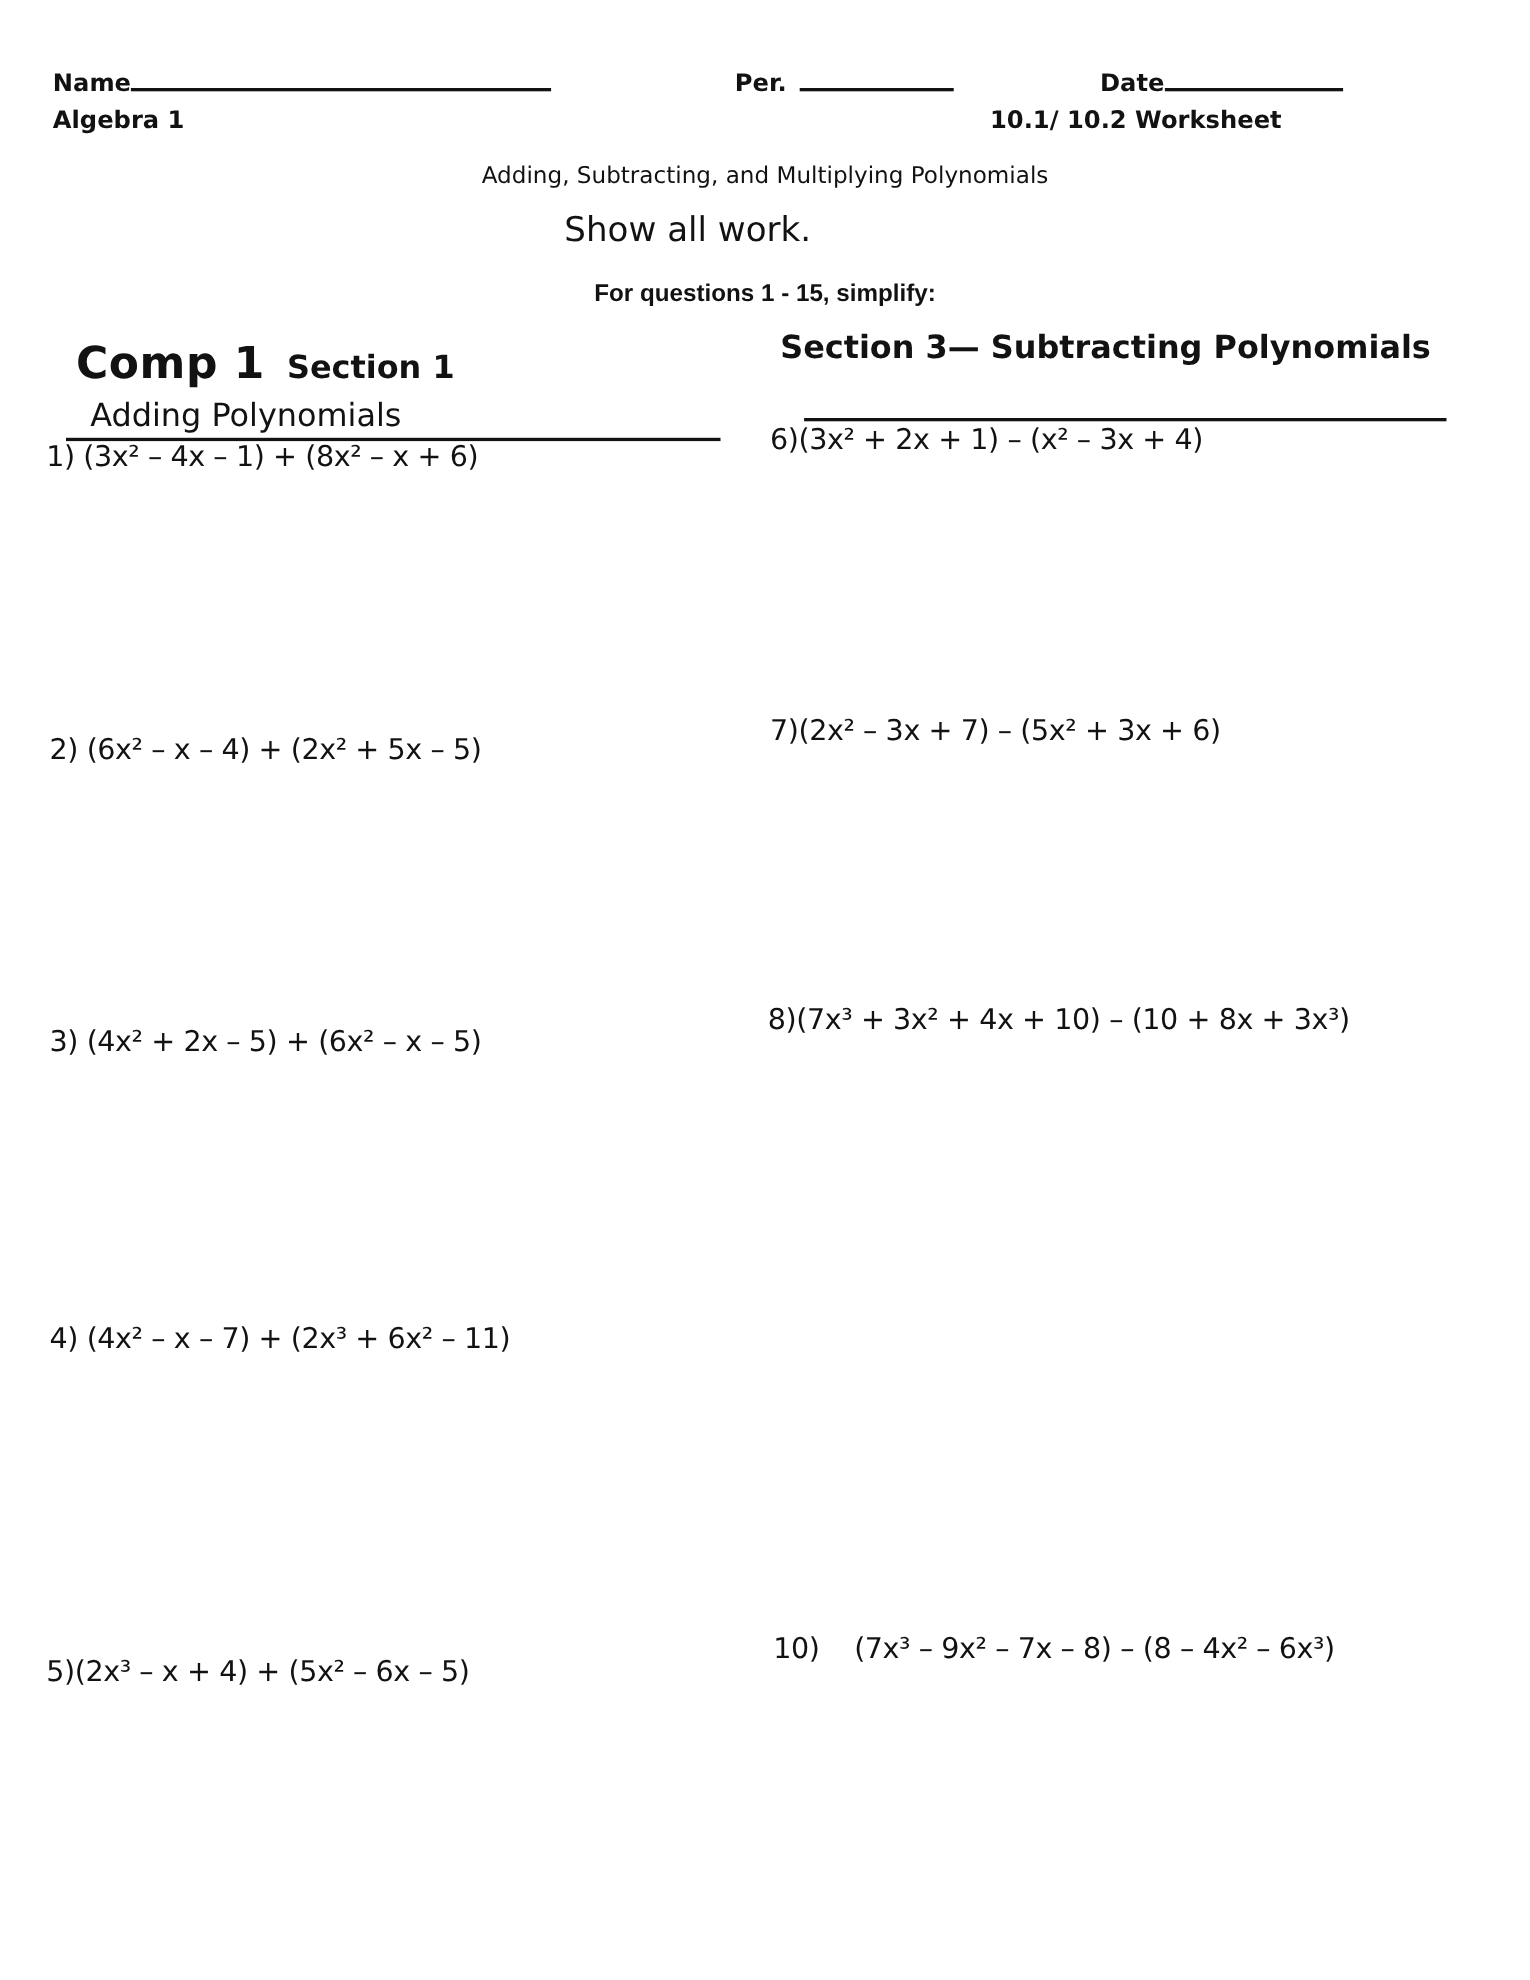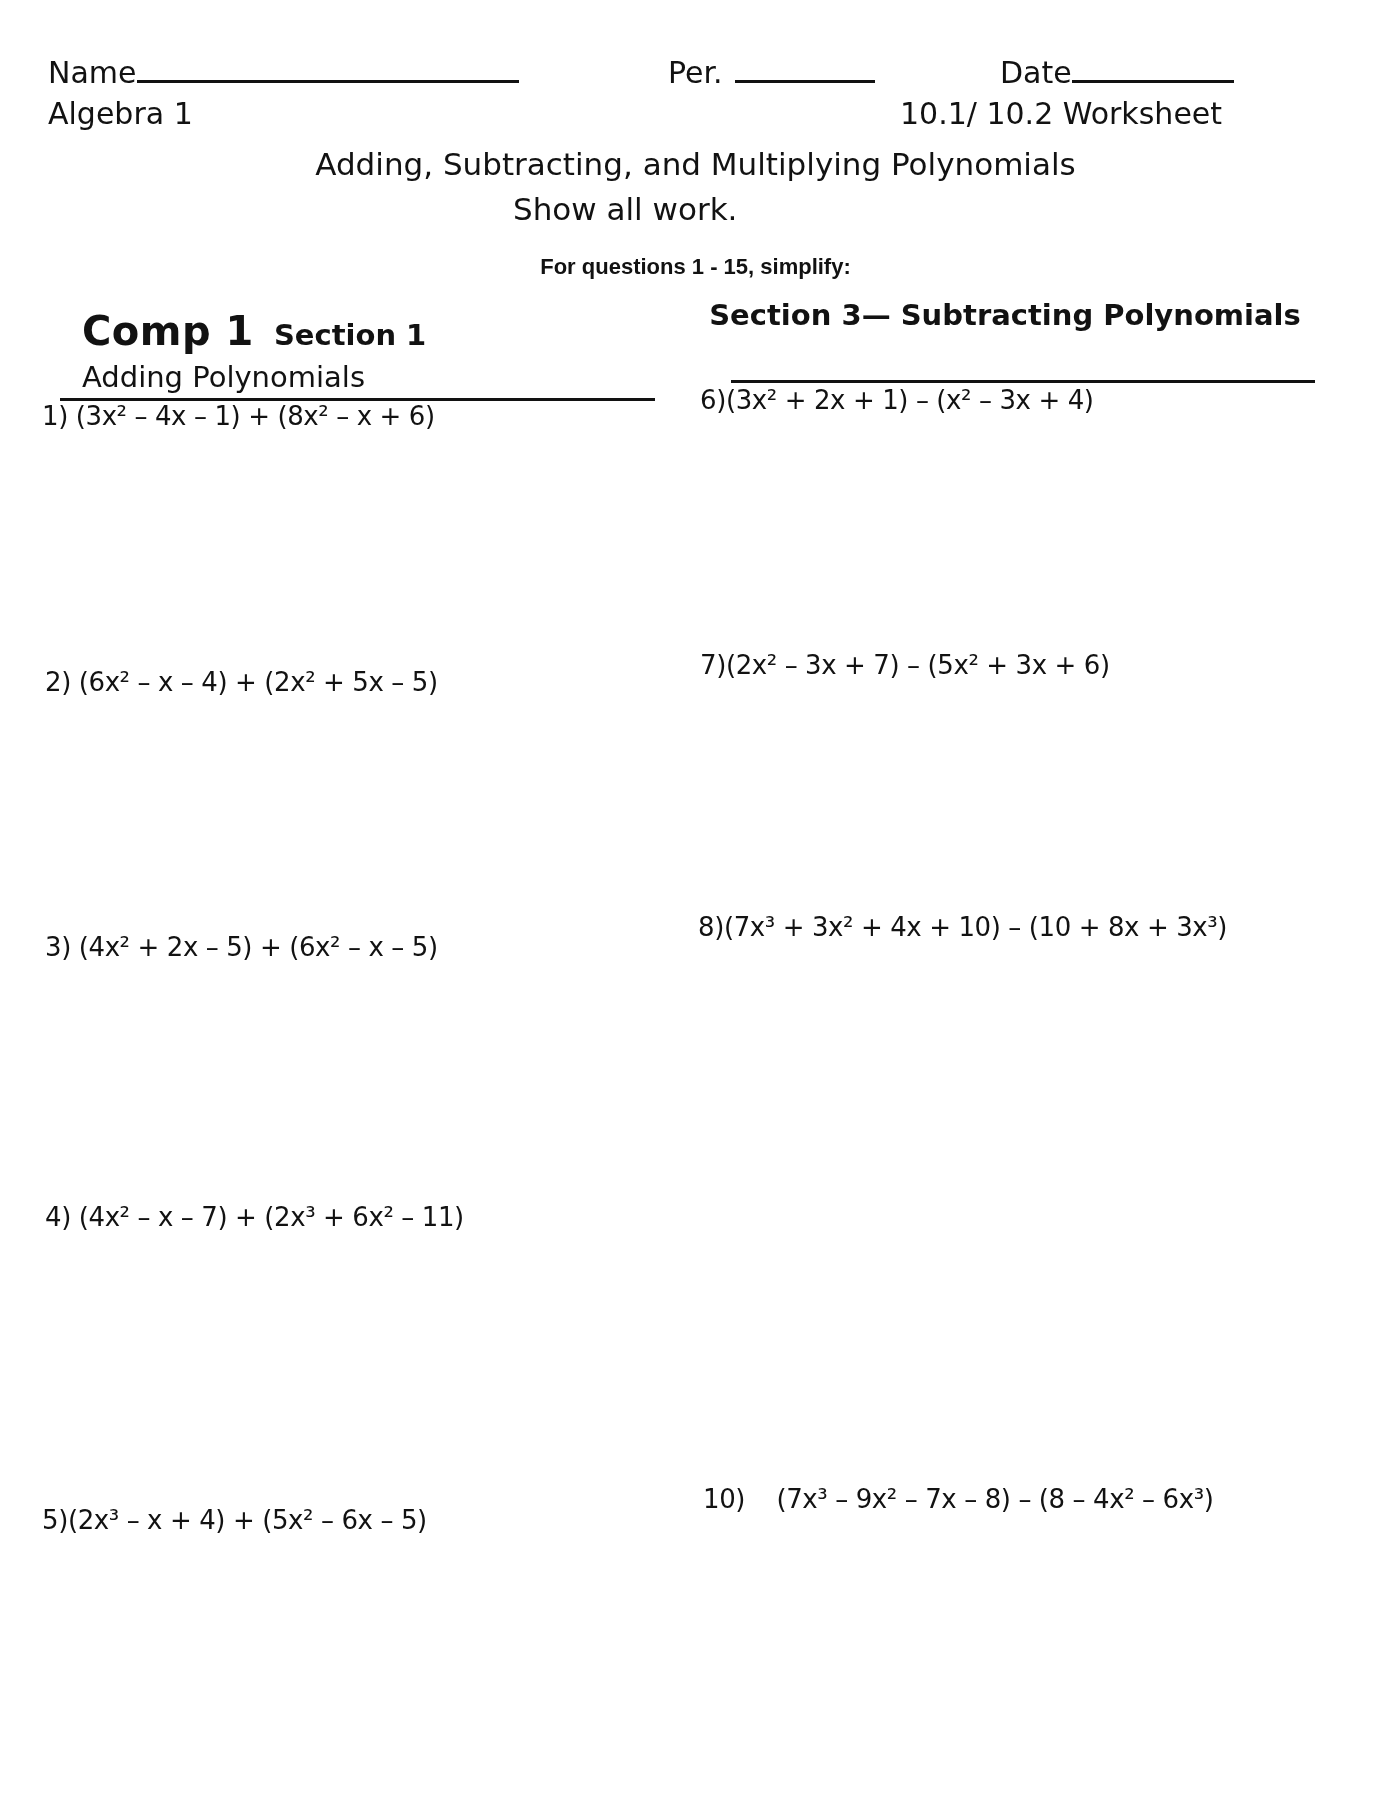--- a/index.html
+++ b/index.html
@@ -9,29 +9,29 @@
     position: relative;
     font-family: "DejaVu Sans", sans-serif;
     color: #121212;
   }
   .page {
     position: absolute; left: 0; top: 0;
     width: 1391px; height: 1800px;
     background: #ffffff; overflow: hidden;
   }
   .abs { position: absolute; white-space: pre; }
-  .fs30 { font-size: 30px; line-height: 1.15; }
+  .fs30 { font-size: 22px; line-height: 1.15; font-weight: bold; }
   .blank {
     display: inline-block;
     border-bottom: 3px solid #121212;
     height: 27px;
     vertical-align: baseline;
   }
   .center { left: 0; width: 1391px; text-align: center; }
-  .title-line { font-size: 31px; line-height: 1; }
+  .title-line { font-size: 21px; line-height: 1; }
   .subtitle-line { font-size: 31px; line-height: 1; }
   .instruction {
     font-family: "Liberation Sans", sans-serif;
     font-weight: bold;
     font-size: 22px; line-height: 1; text-align: center;
   }
   .comp-row { display: flex; align-items: baseline; gap: 20px; white-space: pre; }
   .comp-label { font-size: 40px; font-weight: bold; letter-spacing: 0.5px; }
   .section-label { font-size: 29px; font-weight: bold; }
   .subhead { font-size: 29px; font-weight: normal; }
@@ -50,21 +50,21 @@
 
   <div class="abs fs30" style="left:1000px; top:56px;"><span>Date</span><span class="blank" style="width:162px;"></span></div>
 
   <div class="abs fs30" style="left:48px; top:97px;">Algebra 1</div>
   <div class="abs fs30" style="left:900px; top:97px;">10.1/ 10.2 Worksheet</div>
 
   <div class="abs center title-line" style="top:149px;">Adding, Subtracting, and Multiplying Polynomials</div>
   <div class="abs subtitle-line" style="left:513px; top:194px;">Show all work.</div>
   <div class="abs center instruction" style="top:256px;">For questions 1 - 15, simplify:</div>
 
-  <div class="abs comp-row" style="left:82px; top:308px;text-align:center;">
+  <div class="abs comp-row" style="left:69px; top:308px;text-align:center;">
     <span class="comp-label">Comp 1</span>
     <span class="section-label">Section 1</span>
   </div>
   <div class="abs subhead" style="left:82px; top:360px;">Adding Polynomials</div>
   <div class="rule" style="left:60px; top:398px; width:595px;"></div>
 
   <div class="abs sec2-head" style="left:700px; top:298px; width:610px;">Section 3— Subtracting Polynomials</div>
   <div class="rule" style="left:731px; top:380px; width:584px;"></div>
 
   <div class="abs q" style="left:42px; top:402px;">1) (3x² – 4x – 1) + (8x² – x + 6)</div>

